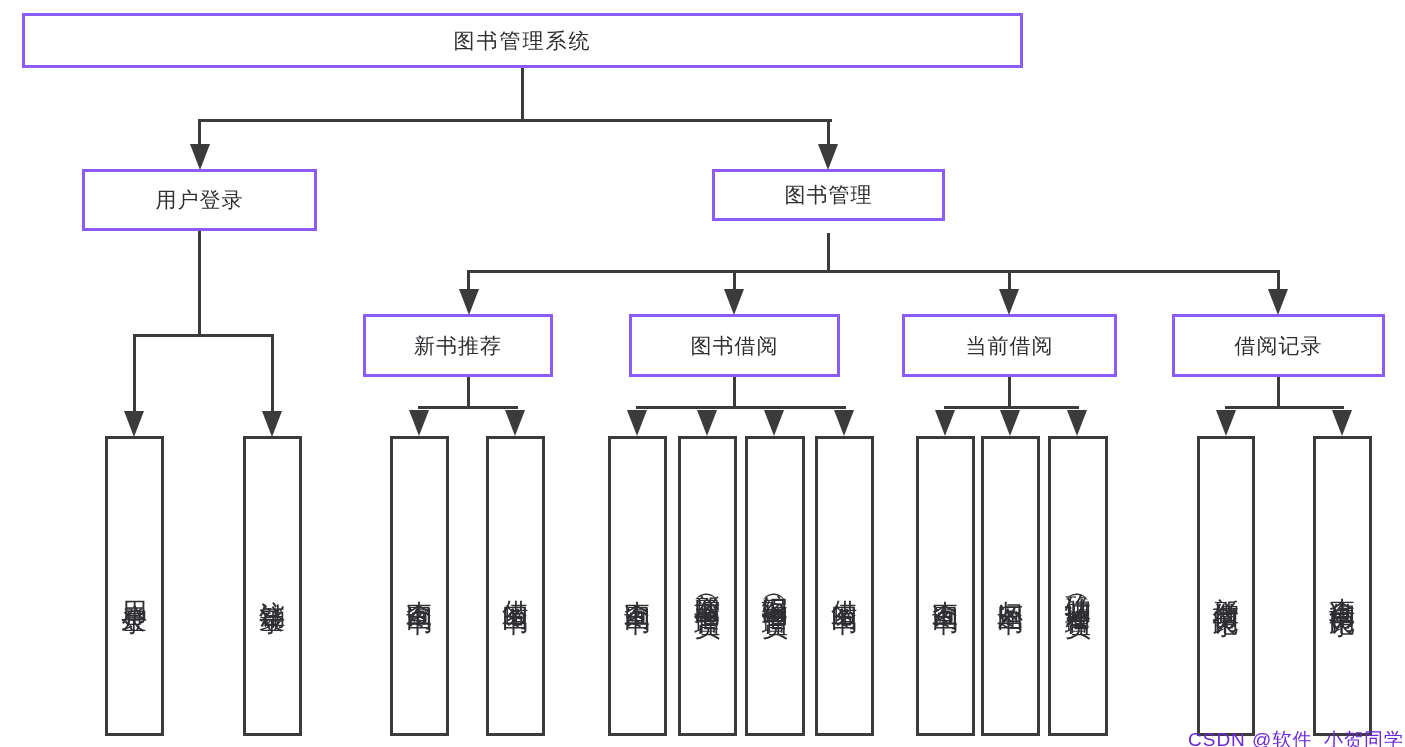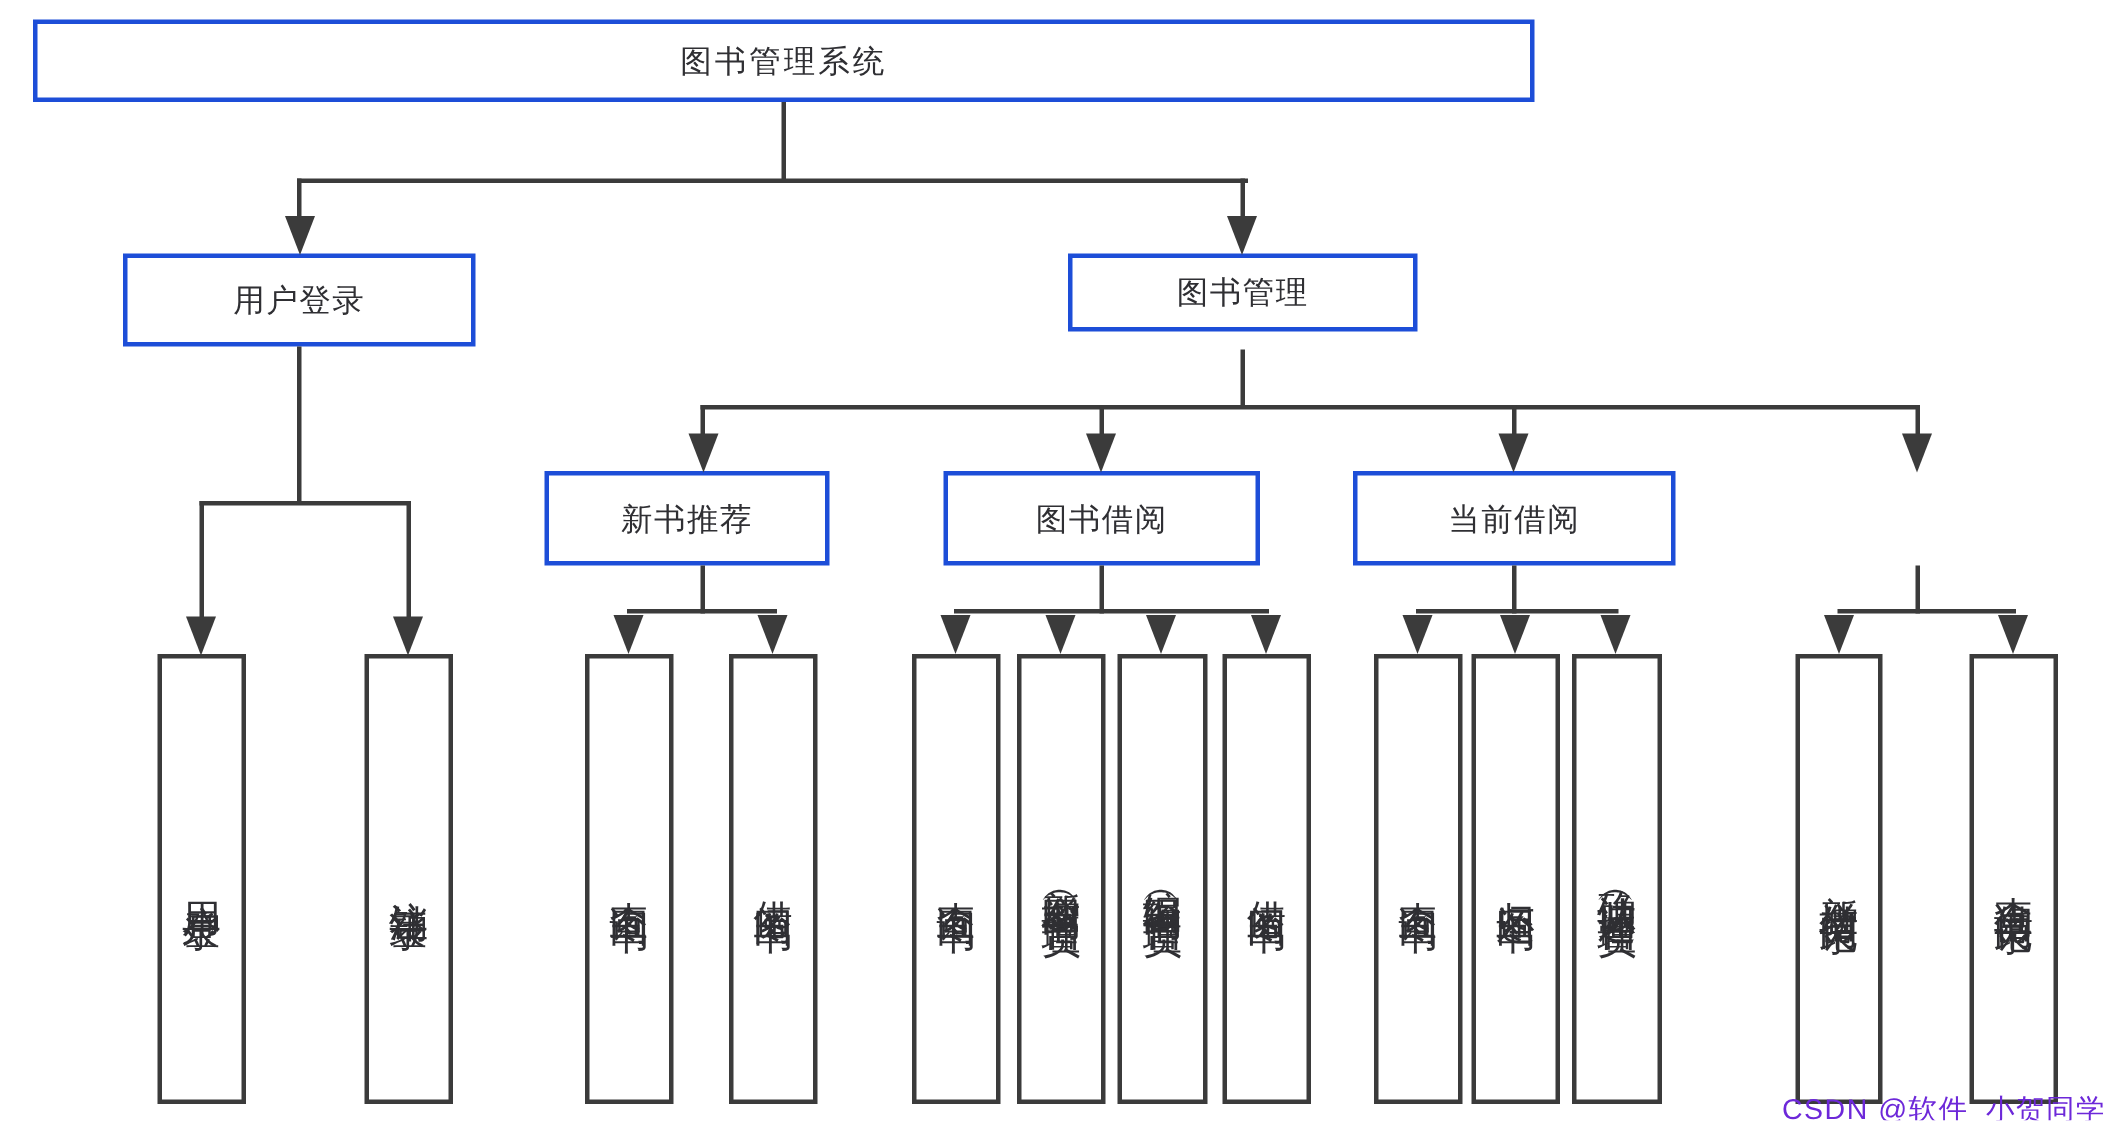--- a/index.html
+++ b/index.html
@@ -7,21 +7,21 @@
     position:relative;
     width:1405px;height:747px;
     background:#ffffff;
     font-family:"Liberation Sans", sans-serif;
     color:#2f2f33;
     overflow:hidden;
   }
   .box{
     position:absolute;
     box-sizing:border-box;
-    border:3px solid #1d4ed8;
+    border:3px solid #8b5cf6;
     background:#ffffff;
     display:flex;
     align-items:center;
     justify-content:center;
     font-size:21px;
     letter-spacing:1px;
     color:#2f2f33;
   }
   .vbox{
     position:absolute;
@@ -65,20 +65,21 @@
 <div id="canvas">
 
   <div class="box" style="left:22px;top:13px;width:1001px;height:55px;letter-spacing:2px;">图书管理系统</div>
 
   <div class="box" style="left:82px;top:169px;width:235px;height:62px;">用户登录</div>
   <div class="box" style="left:712px;top:169px;width:233px;height:52px;">图书管理</div>
 
   <div class="box" style="left:363px;top:314px;width:190px;height:63px;">新书推荐</div>
   <div class="box" style="left:902px;top:314px;width:215px;height:63px;">当前借阅</div>
   <div class="box" style="left:629px;top:314px;width:211px;height:63px;">图书借阅</div>
+  <div class="box" style="left:1172px;top:314px;width:213px;height:63px;">借阅记录</div>
 
   <div class="vbox" style="left:105px;top:436px;width:59px;height:300px;">
       <span>用户登录</span>
     </div>
   <div class="vbox" style="left:243px;top:436px;width:59px;height:300px;">
       <span>注销登录</span>
     </div>
 
   <div class="vbox" style="left:390px;top:436px;width:59px;height:300px;">
       <span>查询图书</span>

